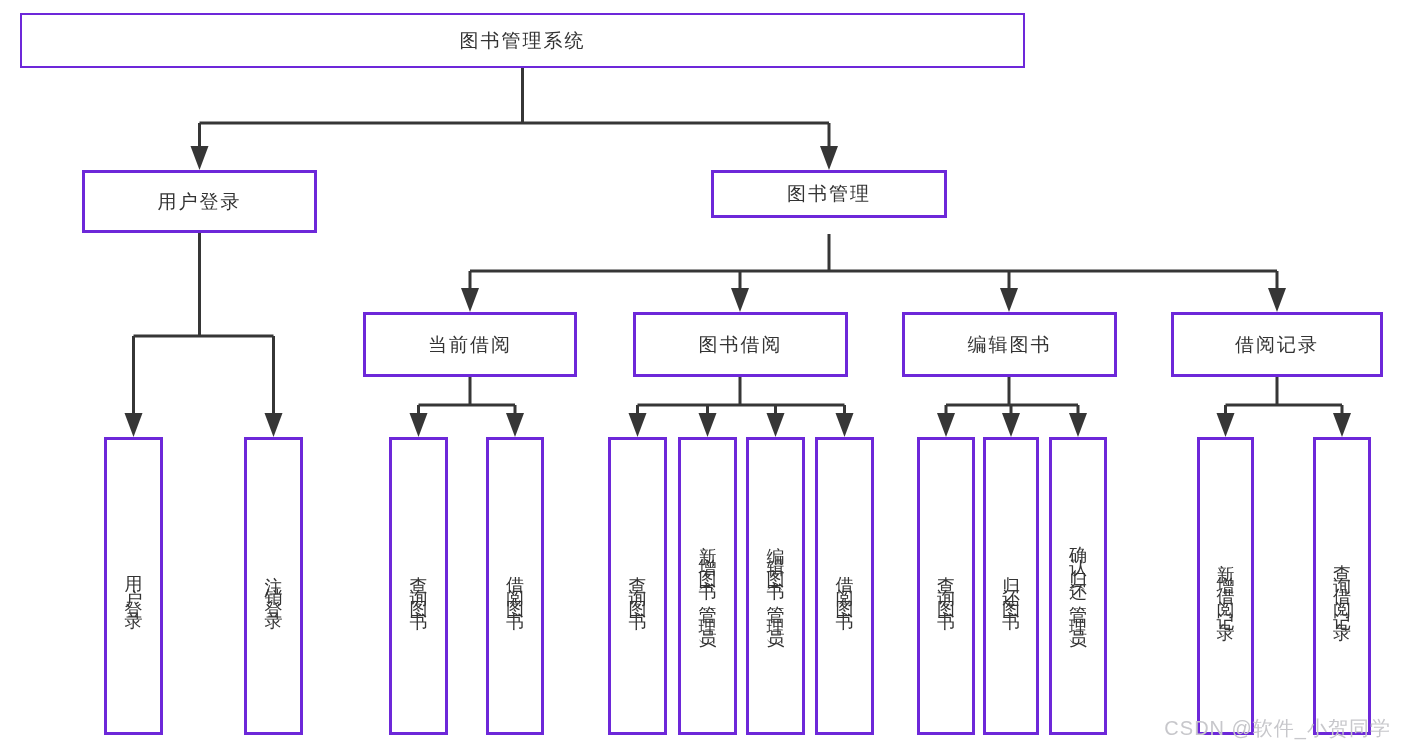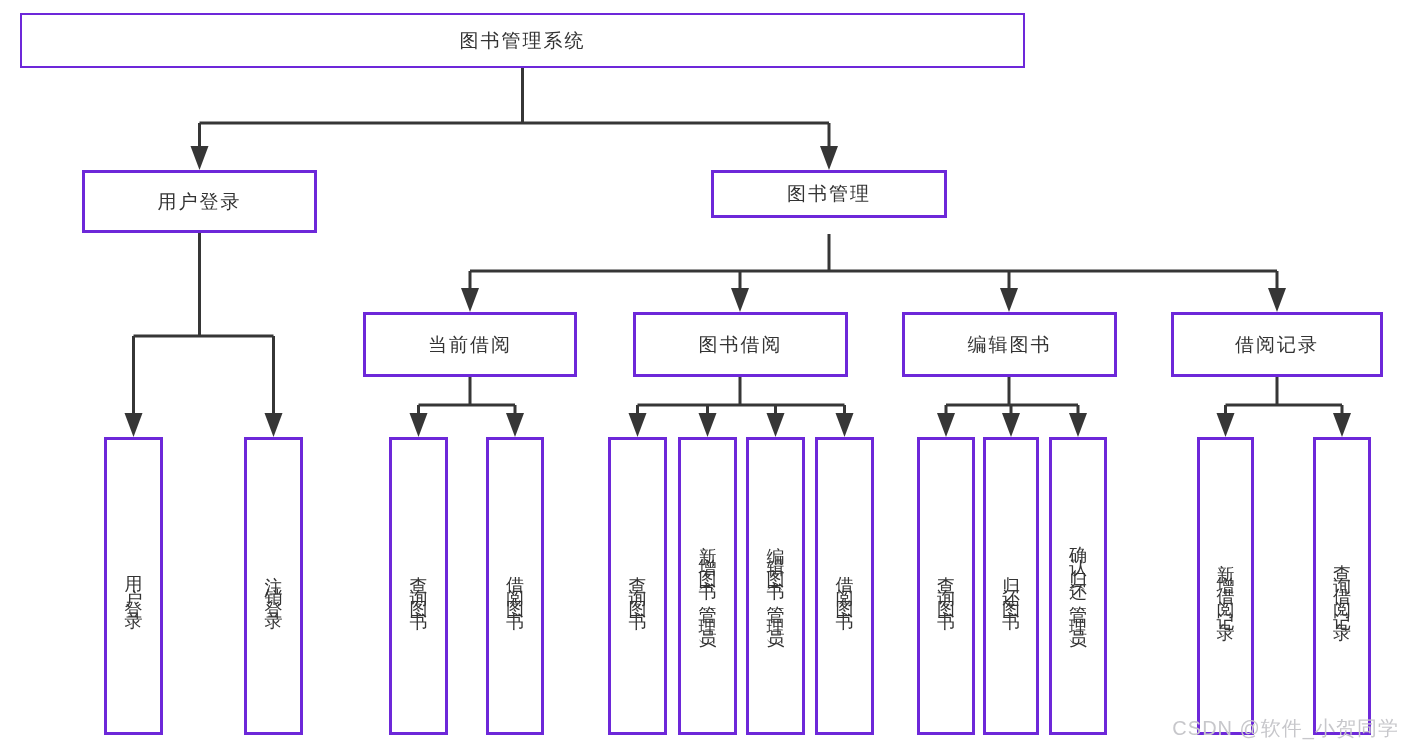--- a/index.html
+++ b/index.html
@@ -44,21 +44,21 @@
     text-orientation: mixed;
   }
   .vlabel {
     font-size: 18px;
     letter-spacing: 12px;
     color: #333;
     line-height: 1;
   }
   .watermark {
     position: absolute;
-    right: 6px;
+    right: 14px;
     bottom: 5px;
     font-size: 20px;
     color: #c7c7cb;
     letter-spacing: 1px;
     z-index: 10;
     white-space: nowrap;
   }
 </style>
 </head>
 <body>

